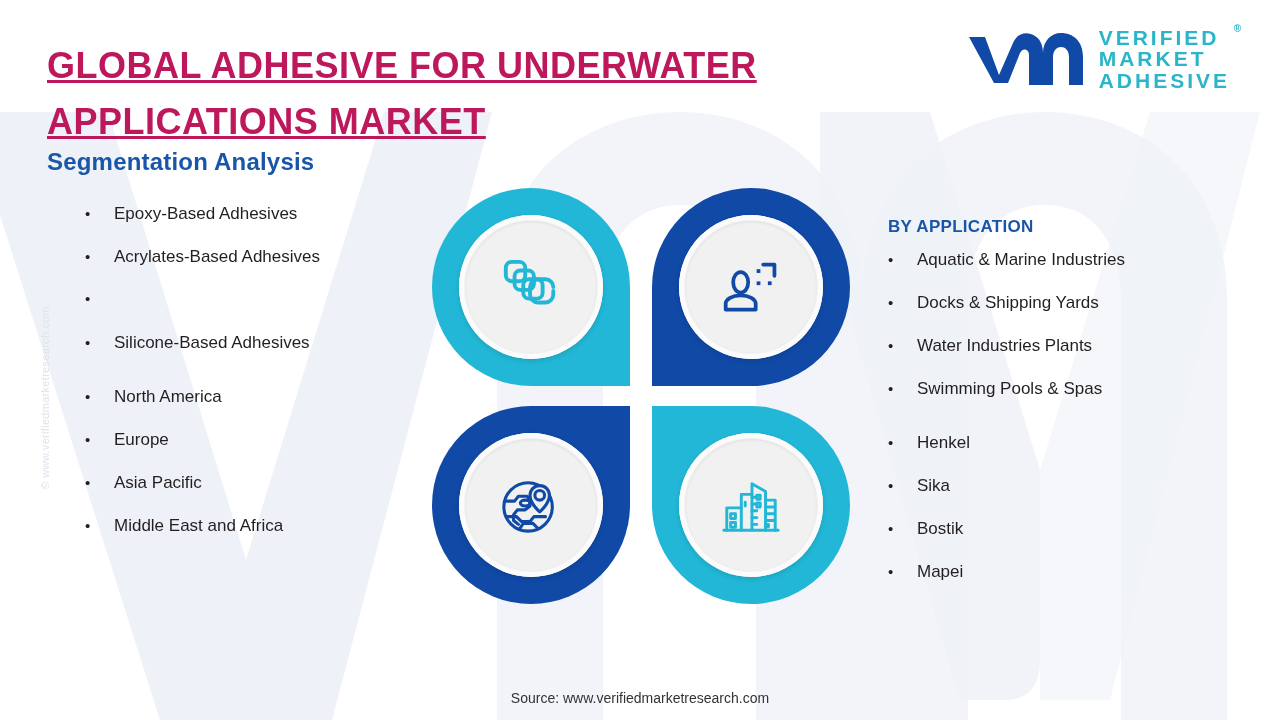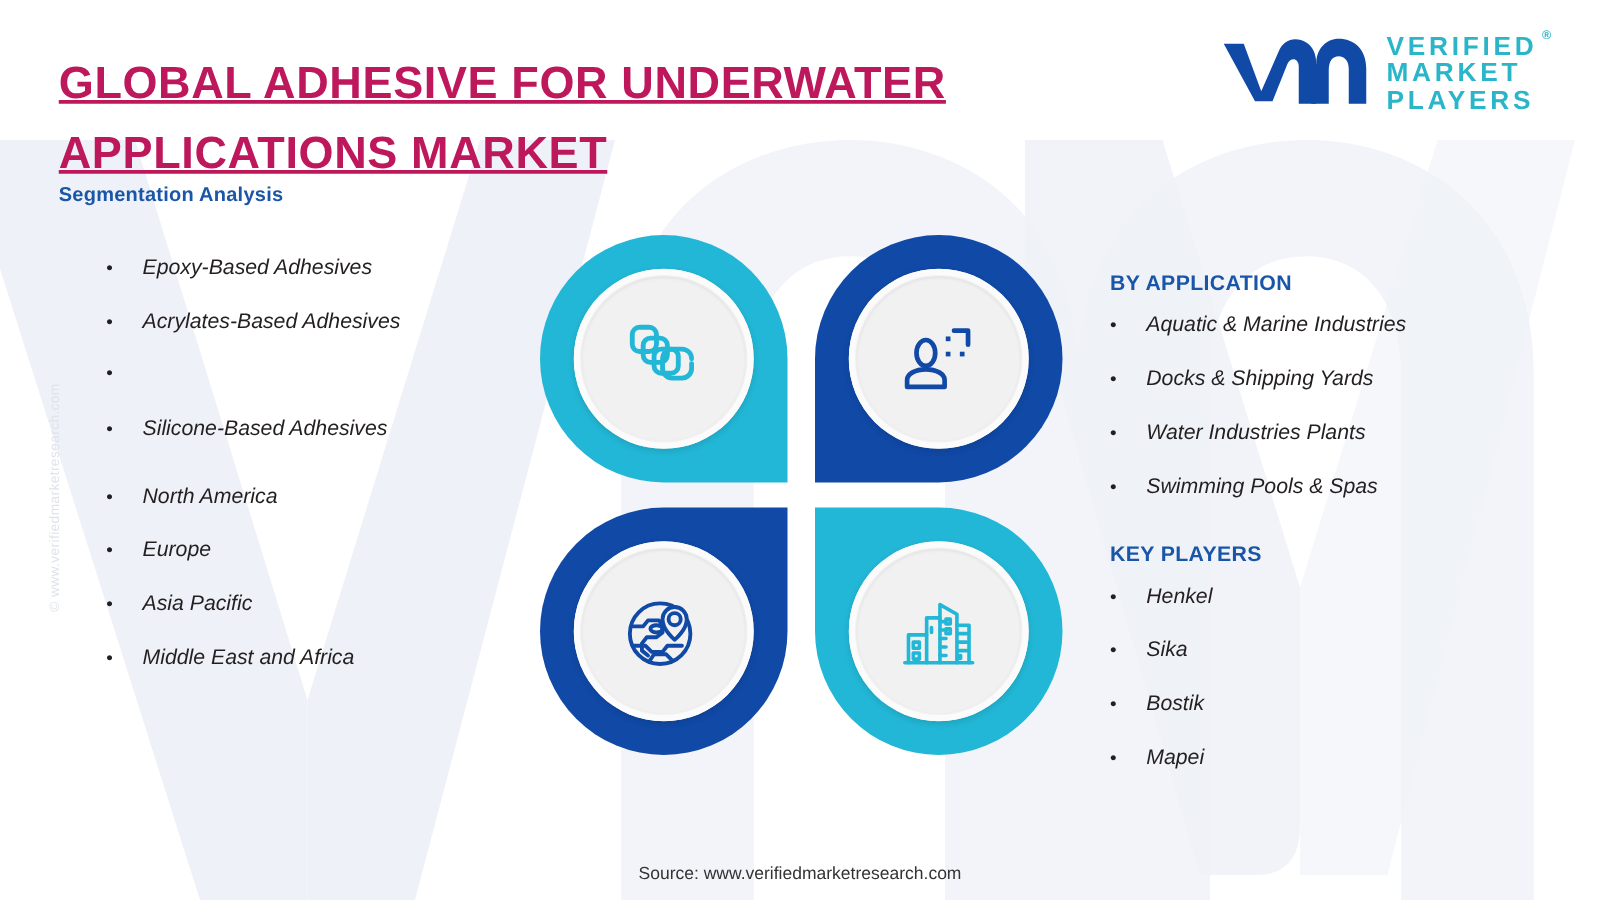--- a/index.html
+++ b/index.html
@@ -19,26 +19,26 @@
 
   #title {
     position:absolute; left:47px; top:38px; width:840px;
     font-size:36px; font-weight:bold; letter-spacing:0.5px;
     line-height:1.55; color:#be185d;
     font-family:"Liberation Sans", sans-serif;
     text-decoration:underline;
   }
   #subtitle {
     position:absolute; left:47px; top:148px;
-    font-size:16px; font-weight:bold; color:#1a56a8;
+    font-size:24px; font-weight:bold; color:#1a56a8;
     letter-spacing:0.2px;
   }
 
   
-  #logo { position:absolute; right:50px; top:27px; display:flex; align-items:flex-start; gap:12px; }
+  #logo { position:absolute; right:50px; top:27px; display:flex; align-items:flex-end; gap:12px; }
   #logo-mark { width:120px; height:62px; }
   #logo-text { display:flex; flex-direction:column; line-height:1.02; position:relative; }
   #logo-text .lt {
     font-size:21px; font-weight:bold; color:#2ab5c8;
     letter-spacing:3.0px; font-family:"Liberation Sans", sans-serif;
   }
   #logo-reg {
     position:absolute; right:-11px; top:-3px;
     font-size:10px; color:#2ab5c8; font-weight:bold;
   }
@@ -63,21 +63,21 @@
     letter-spacing:0.3px; margin-bottom:14px;
   }
   .grp-list { list-style:none; }
   .grp-list li {
     display:flex; align-items:baseline;
     font-size:17px; color:#231f20; line-height:1;
     margin-bottom:0;
     height:43px;
   }
   .bullet { width:29px; flex:0 0 29px; font-size:15px; color:#231f20; line-height:1; }
-  .li-text { white-space:nowrap;font-style:italic; }
+  .li-text { white-space:nowrap; }
 
   #col-left .grp-geo, #col-right .grp-key { margin-top:11px; }
 
   
   #pinwheel { position:absolute; left:432px; top:188px; width:418px; height:416px; z-index:6; }
 
   .quad { position:absolute; width:198px; height:198px; }
   .ring  { position:absolute; inset:0; }
   .inner {
     position:absolute; left:27px; top:27px; width:144px; height:144px;
@@ -133,21 +133,21 @@
   <div id="logo">
     <svg id="logo-mark" viewBox="0 0 120 62">
       <path d="M2 8 L18 8 L32 46 L46 14 C50 4 60 2 68 7 C73 10 76 16 76 24 L76 56 L62 56 L62 26
                C62 20 56 18 53 24 L41 54 L27 54 L2 8 Z" fill="#1049a6"></path>
       <path d="M76 24 C76 12 84 4 94 4 C106 4 116 12 116 28 L116 56 L102 56 L102 28
                C102 21 98 18 94 18 C89 18 86 22 86 29 L86 56 L72 56 L72 30 Z" fill="#1049a6"></path>
     </svg>
     <div id="logo-text">
       <span class="lt">VERIFIED</span>
       <span class="lt">MARKET</span>
-      <span class="lt">PLAYERS</span>
+      <span class="lt">ADHESIVE</span>
       <span id="logo-reg">®</span>
     </div>
   </div>
 </div>
 
 <div id="subtitle">Segmentation Analysis</div>
 
 <div id="side-watermark">© www.verifiedmarketresearch.com</div>
 
 <div id="col-left" class="col">
@@ -212,21 +212,20 @@
           <span class="li-text">Water Industries Plants</span>
         </li>
       <li>
           <span class="bullet">•</span>
           <span class="li-text">Swimming Pools &amp; Spas</span>
         </li>
     </ul>
   </div>
 
   <div class="grp grp-key">
-    <div class="grp-head">KEY PLAYERS</div>
     <ul class="grp-list">
       <li>
           <span class="bullet">•</span>
           <span class="li-text">Henkel</span>
         </li>
       <li>
           <span class="bullet">•</span>
           <span class="li-text">Sika</span>
         </li>
       <li>

